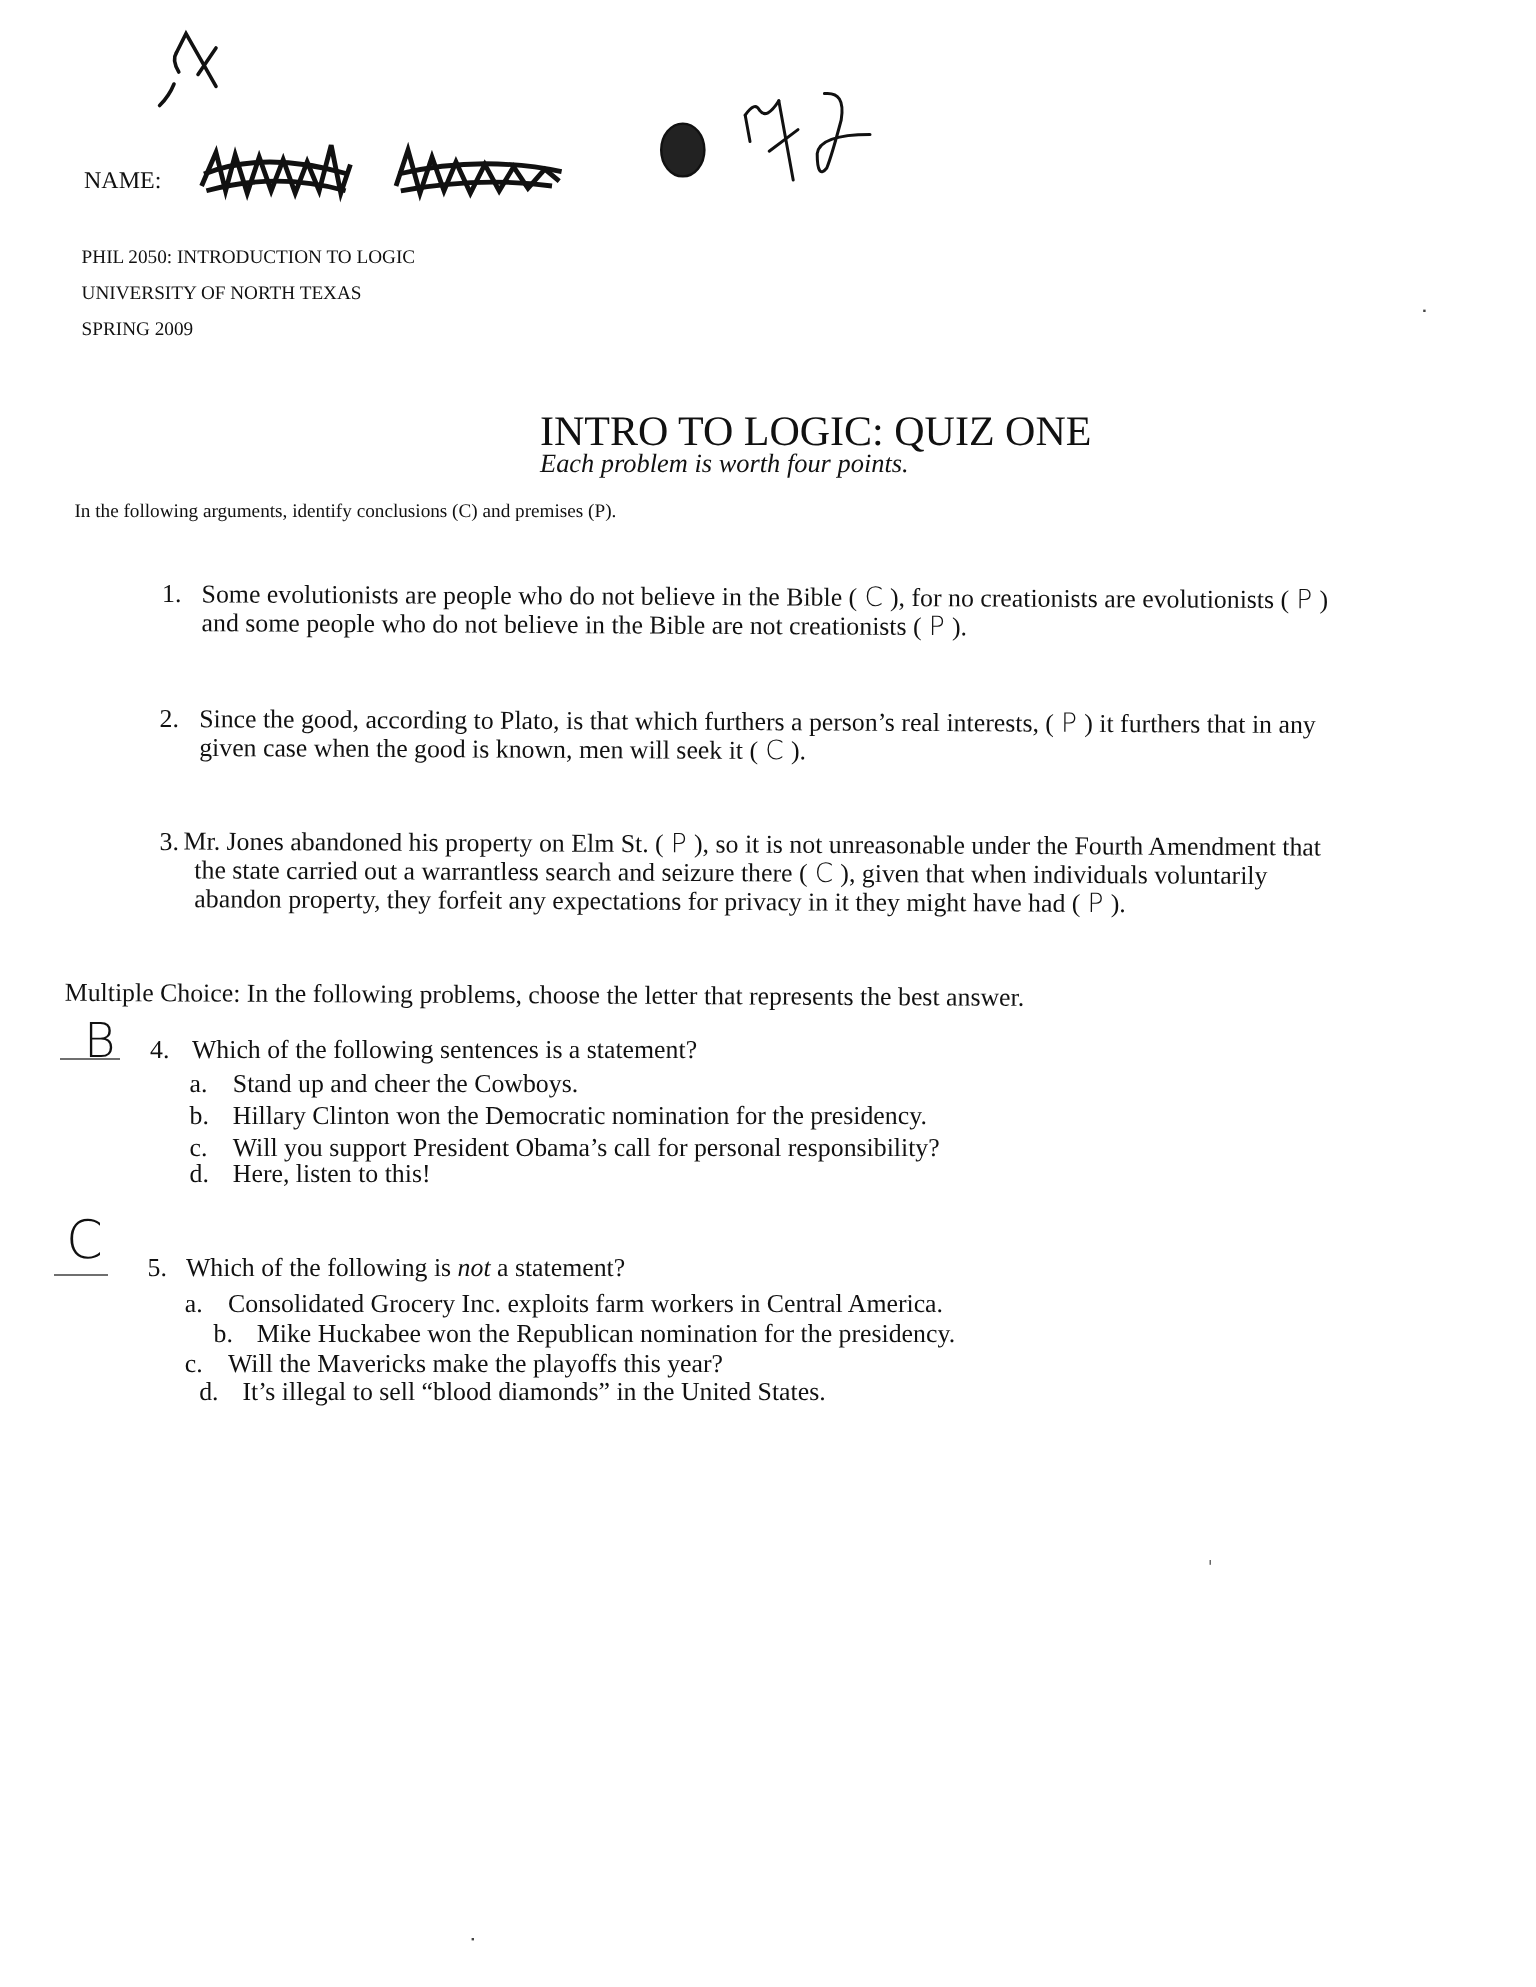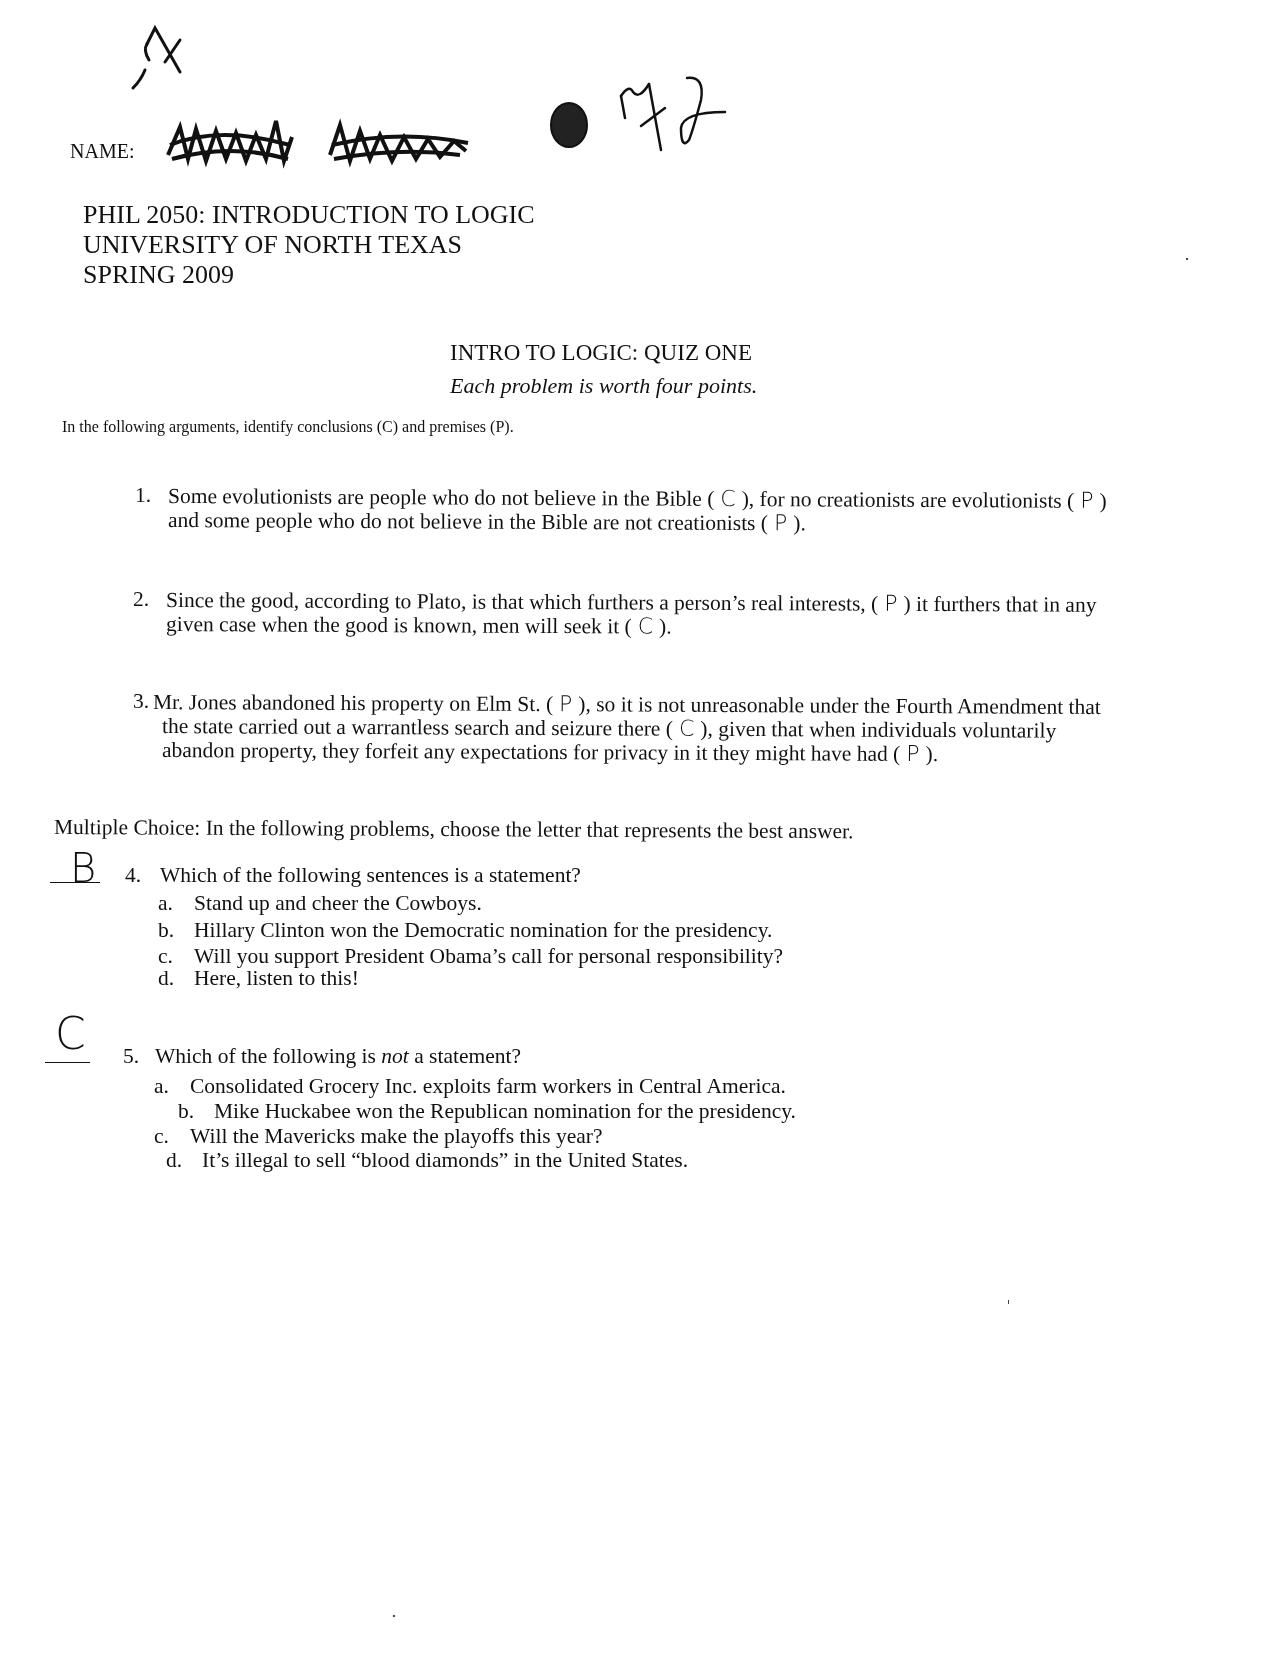--- a/index.html
+++ b/index.html
@@ -5,22 +5,22 @@
     html, body { margin: 0; padding: 0; background: #ffffff; }
     body {
       width: 1280px; height: 1656px; position: relative; overflow: hidden;
       font-family: "Liberation Serif", "DejaVu Serif", serif; color: #111111;
     }
     .abs { position: absolute; white-space: nowrap; }
     .hand { font-family: "DejaVu Sans", sans-serif; font-weight: 300; color: #111; }
     .mark { position: absolute; }
     .name-label { left: 70px; top: 140px; font-size: 20px; }
     .scribble { position: absolute; }
-    .course { left: 83px; font-size: 26px; line-height: 30px; }
-    .quiz-title { left: 450px; top: 340px; font-size: 23px; }
+    .course { left: 68px; font-size: 16px; line-height: 30px; }
+    .quiz-title { left: 450px; top: 340px; font-size: 35px; }
     .quiz-sub { left: 450px; top: 373px; font-size: 22px; font-style: italic; }
     .instr { font-size: 16px; }
     .prob { font-size: 21.5px; line-height: 23px; }
     .blank-line { position: absolute; height: 0; border-top: 1.5px solid #111; }
     .ans { display: inline-block; font-family: "DejaVu Sans", sans-serif; font-weight: 300; font-size: 22px; padding: 0 6px; }
     .opt { font-size: 21.5px; }
     .opt .ol { display: inline-block; width: 36px; }
     .speck { position: absolute; width: 2px; height: 2px; background: #444; }
   </style>
 </head>

